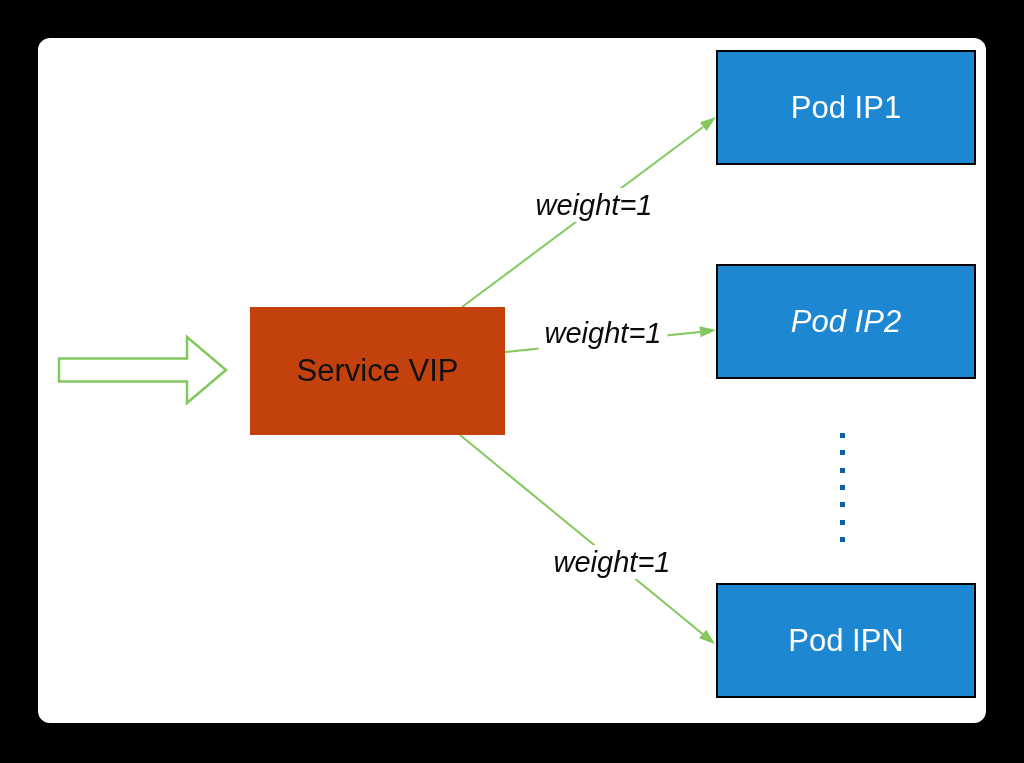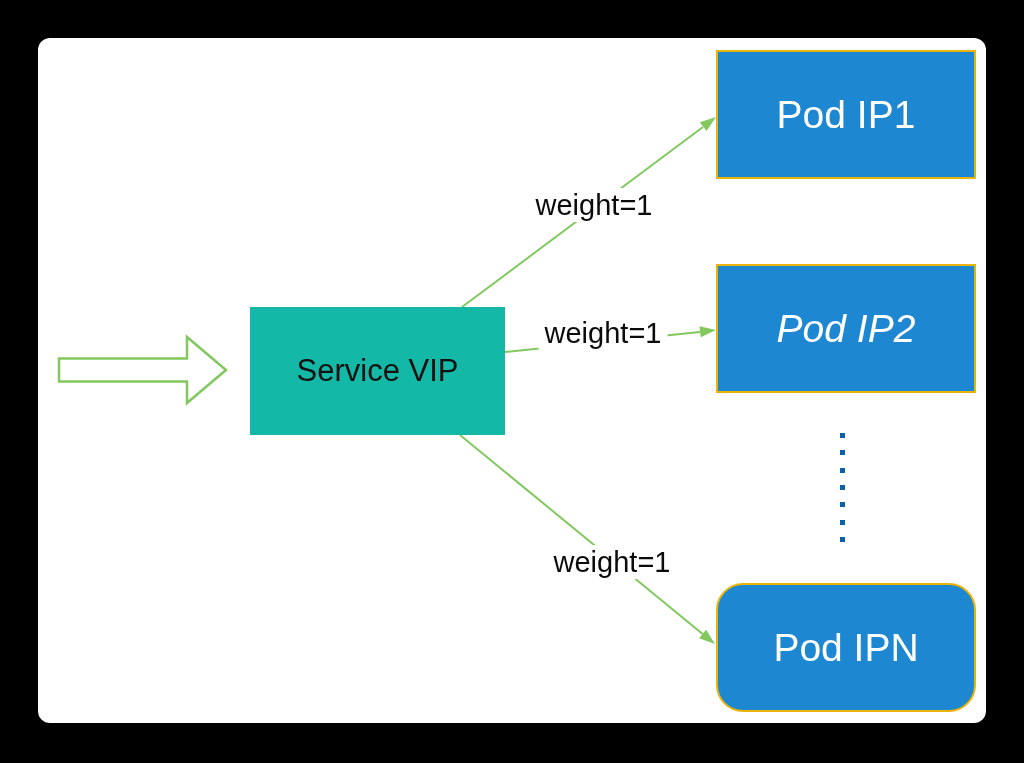--- a/index.html
+++ b/index.html
@@ -40,46 +40,47 @@
     align-items: center;
     justify-content: center;
     z-index: 2;
     box-sizing: border-box;
   }
   .service-node {
     left: 212px;
     top: 269px;
     width: 255px;
     height: 128px;
-    background: #14b8a6;
+    background: #c2410c;
     color: #111111;
     font-size: 31px;
   }
   .pod-node {
     left: 678px;
     width: 260px;
-    height: 129px;
+    height: 115px;
     background: #1E87D2;
-    border: 2px solid #eab308;
+    border: 2px solid #000000;
     color: #ffffff;
-    font-size: 39px;
+    font-size: 31px;
   }
   .pod-1 { top: 12px; }
   .pod-2 { top: 226px; font-style: italic; }
-  .pod-n { top: 545px; border-radius: 27px; }
+  .pod-n { top: 545px; }
   .edge-label {
     position: absolute;
     transform: translate(-50%, -50%);
     background: #ffffff;
     color: #0b0b0b;
     font-size: 29px;
     line-height: 34px;
     padding: 0 6px;
     white-space: nowrap;
     z-index: 2;
+    font-style: italic;
   }
   .edge-label-1 { left: 556px; top: 167px; }
   .edge-label-2 { left: 565px; top: 295px; }
   .edge-label-3 { left: 574px; top: 524px; }
 </style>
 </head>
 <body>
 
 <div class="stage">
   <div class="card">

